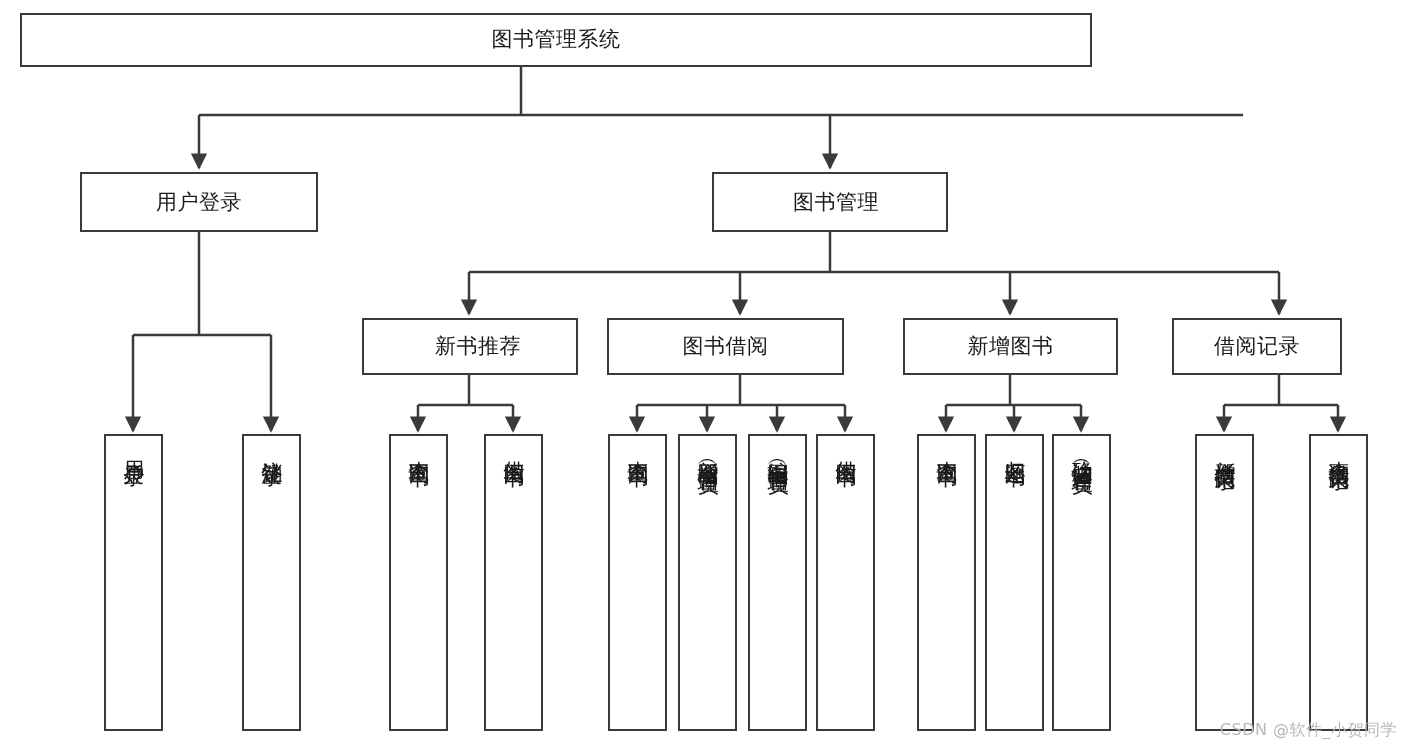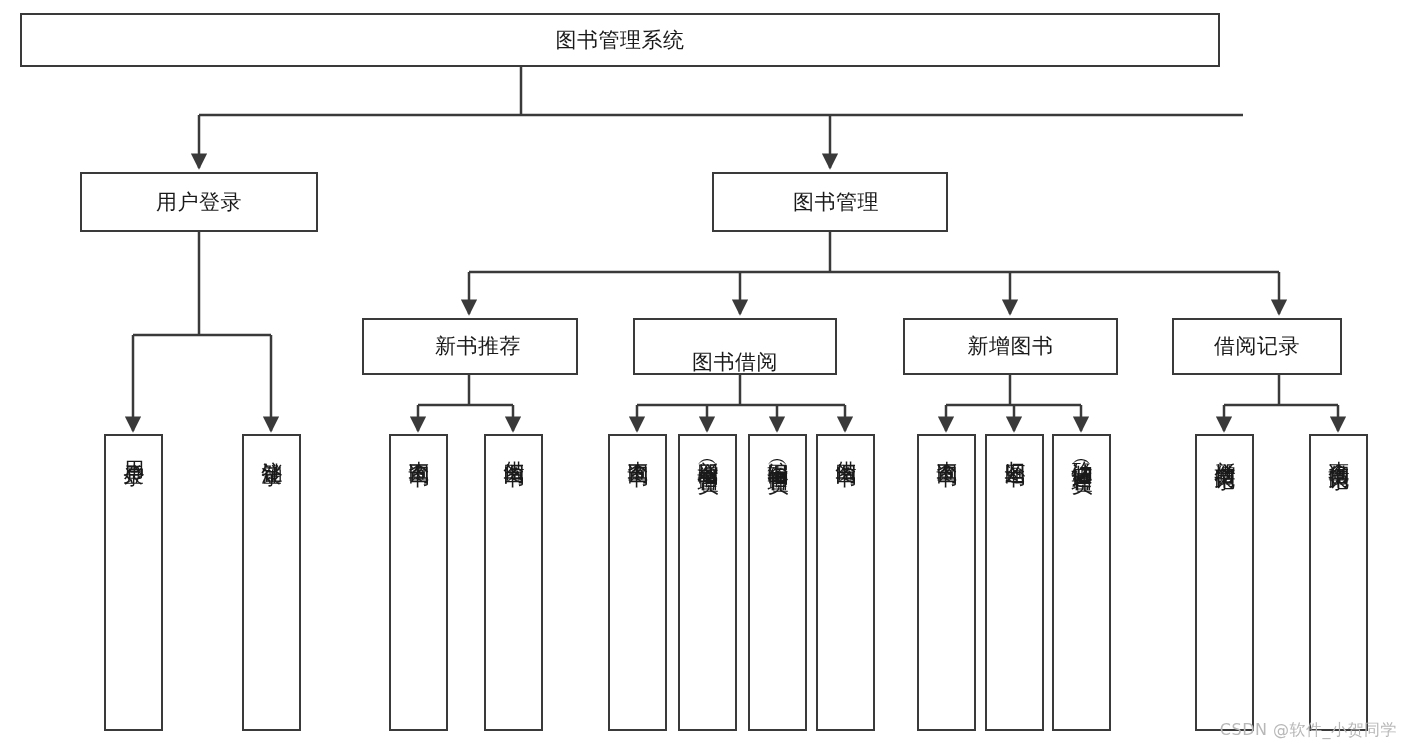--- a/index.html
+++ b/index.html
@@ -115,35 +115,35 @@
       <path d="M 1014 405 L 1014 431" marker-end="url(#arrow)"></path>
       <path d="M 1081 405 L 1081 431" marker-end="url(#arrow)"></path>
 
       <path d="M 1279 375 L 1279 405"></path>
       <path d="M 1224 405 L 1338 405"></path>
       <path d="M 1224 405 L 1224 431" marker-end="url(#arrow)"></path>
       <path d="M 1338 405 L 1338 431" marker-end="url(#arrow)"></path>
     </g>
   </svg>
 
-  <div class="node horiz" style="left:20px; top:13px; width:1200px; height:54px;">
+  <div class="node horiz" style="left:20px; top:13px; width:1072px; height:54px;font-family:Liberation Mono, monospace;">
     <span class="node-label">图书管理系统</span>
   </div>
 
   <div class="node horiz" style="left:80px; top:172px; width:238px; height:60px;">
     <span class="node-label">用户登录</span>
   </div>
   <div class="node horiz" style="left:712px; top:172px; width:236px; height:60px;padding-left:12px;">
     <span class="node-label">图书管理</span>
   </div>
 
   <div class="node horiz" style="left:362px; top:318px; width:216px; height:57px;padding-left:16px;">
     <span class="node-label">新书推荐</span>
   </div>
-  <div class="node horiz" style="left:633px; top:318px; width:204px; height:57px;align-items:flex-end;">
+  <div class="node horiz" style="left:607px; top:318px; width:237px; height:57px;">
     <span class="node-label">图书借阅</span>
   </div>
   <div class="node horiz" style="left:903px; top:318px; width:215px; height:57px;">
     <span class="node-label">新增图书</span>
   </div>
   <div class="node horiz" style="left:1172px; top:318px; width:170px; height:57px;">
     <span class="node-label">借阅记录</span>
   </div>
 
   <div class="node vert" style="left:104px; top:434px; width:59px; height:297px;">

